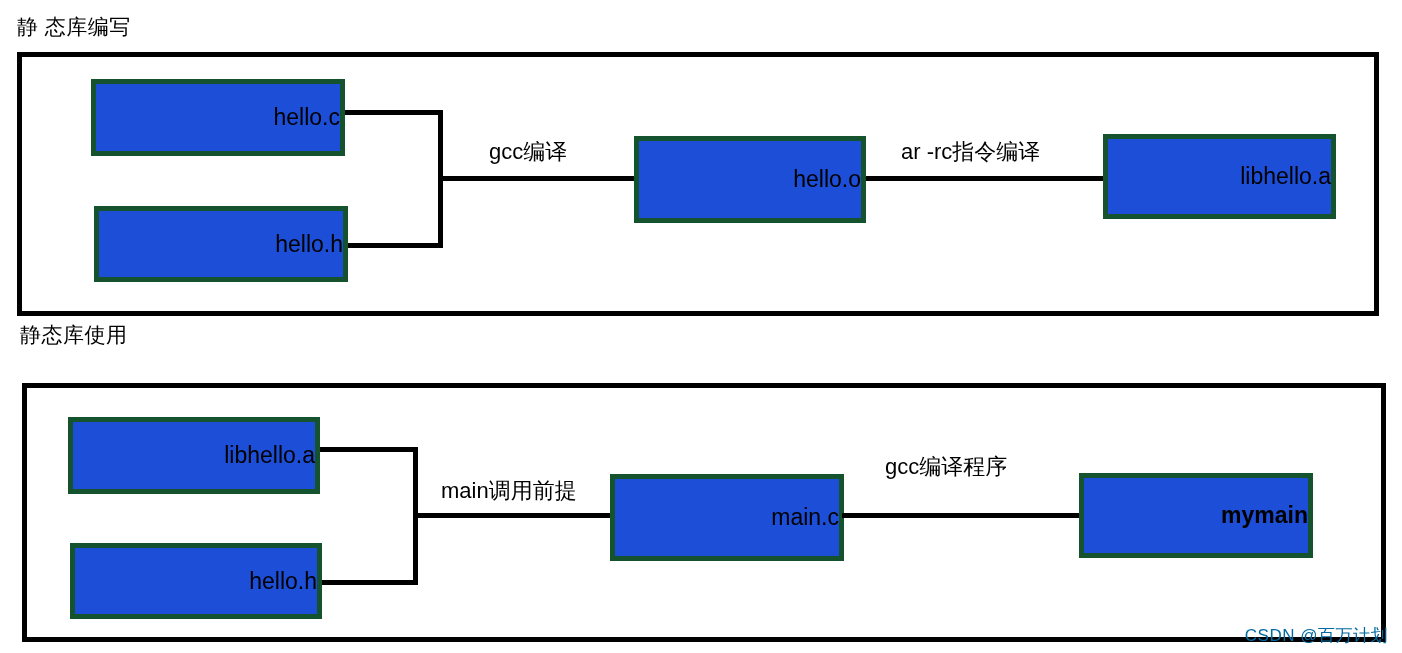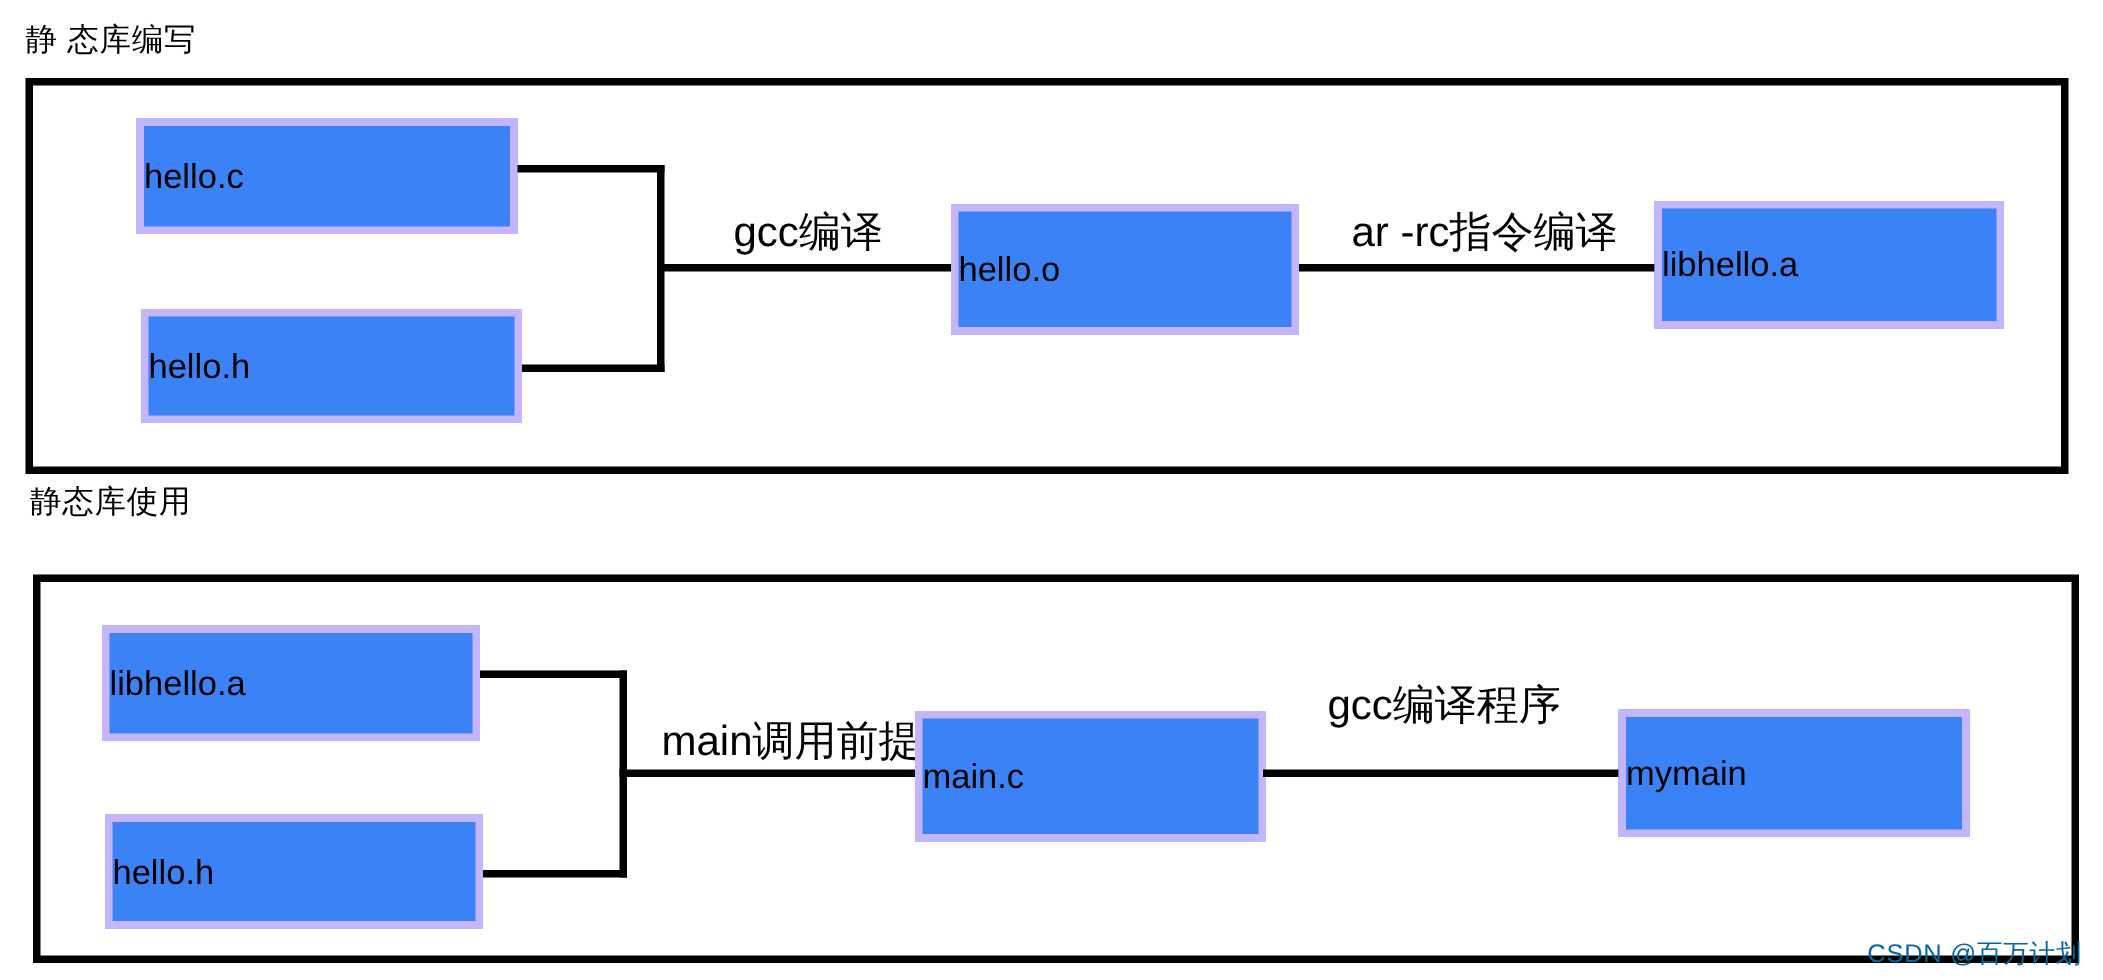--- a/index.html
+++ b/index.html
@@ -39,42 +39,42 @@
     border: 5px solid #000000;
     box-sizing: border-box;
     background: transparent;
   }
   #frame-1 { left: 17px;  top: 52px;  width: 1362px; height: 264px; }
   #frame-2 { left: 22px;  top: 383px; width: 1364px; height: 259px; }
 
   
   .node {
     position: absolute;
-    border: 5px solid #c4b5fd;
+    border: 5px solid #14532d;
     box-sizing: border-box;
-    background: #3b82f6;
+    background: #1d4ed8;
     display: flex;
     align-items: center;
-    justify-content: flex-start;
+    justify-content: flex-end;
     font-size: 23px;
     color: #000000;
     white-space: nowrap;
   }
 
   
   #node-hello-c    { left: 91px;   top: 79px;  width: 254px; height: 77px; }
   #node-hello-h    { left: 94px;   top: 206px; width: 254px; height: 76px; }
   #node-hello-o    { left: 634px;  top: 136px; width: 232px; height: 87px; }
   #node-libhello-a { left: 1103px; top: 134px; width: 233px; height: 85px; }
 
   
   #node-libhello-a-2 { left: 68px;   top: 417px; width: 252px; height: 77px; }
   #node-hello-h-2    { left: 70px;   top: 543px; width: 252px; height: 76px; }
   #node-main-c       { left: 610px;  top: 474px; width: 234px; height: 87px; }
-  #node-mymain       { left: 1079px; top: 473px; width: 234px; height: 85px; }
+  #node-mymain       { left: 1079px; top: 473px; width: 234px; height: 85px; font-weight: bold; }
 
   
   .hline {
     position: absolute;
     height: 5px;
     background: #000000;
   }
   .vline {
     position: absolute;
     width: 5px;
@@ -91,21 +91,21 @@
   
   #s2-branch-top   { left: 320px; top: 447px; width: 98px;  }
   #s2-branch-bot   { left: 322px; top: 580px; width: 96px;  }
   #s2-branch-spine { left: 413px; top: 447px; height: 138px; }
   #s2-stem         { left: 413px; top: 513px; width: 199px; }
   #s2-link-2       { left: 842px; top: 513px; width: 239px; }
 
   
   .edge-label {
     position: absolute;
-    font-size: 28px;
+    font-size: 22px;
     line-height: 1;
     color: #000000;
     white-space: nowrap;
     background: transparent;
   }
   #label-gcc-compile  { left: 489px; top: 141px; }
   #label-ar-rc        { left: 901px; top: 141px; }
   #label-main-premise { left: 441px; top: 480px; }
   #label-gcc-program  { left: 885px; top: 456px; }
 

